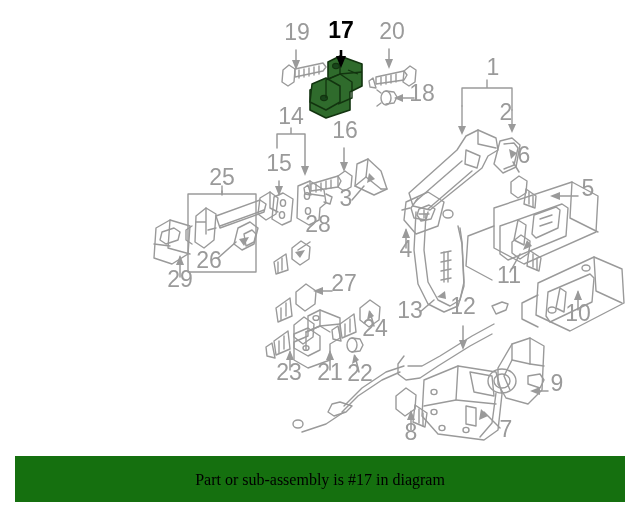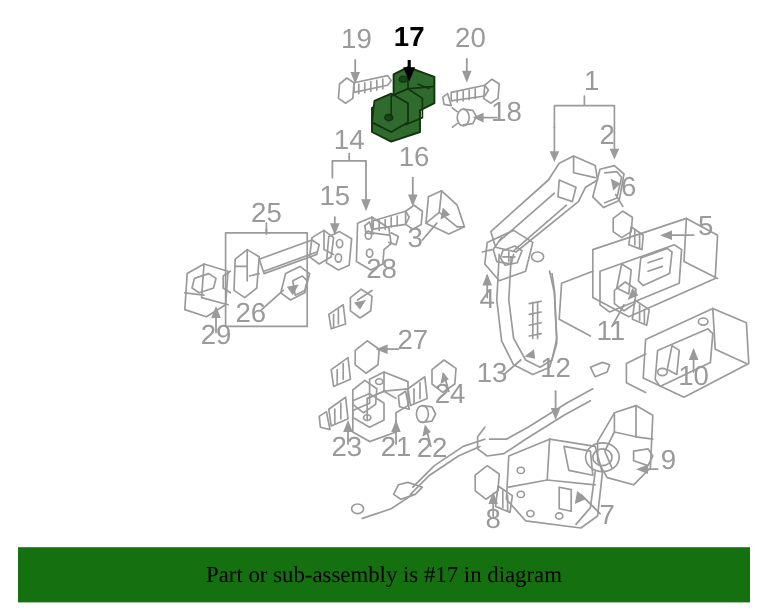--- a/index.html
+++ b/index.html
@@ -4,21 +4,21 @@
 <style>
   html,body{margin:0;padding:0;background:#ffffff;}
   body{width:640px;height:512px;overflow:hidden;
        font-family:"Liberation Sans", sans-serif;}
   #stage{position:relative;width:640px;height:512px;background:#ffffff;}
   #diagram{position:absolute;left:0;top:0;width:640px;height:455px;}
   .banner{position:absolute;left:15px;top:456px;width:610px;height:46px;
           background:#15700f;display:flex;flex-direction:column;
           align-items:center;justify-content:center;}
   .banner div{color:#000000;font-family:"Liberation Serif", serif;
-              font-size:19px;line-height:21px;white-space:nowrap;}
+              font-size:16px;line-height:21px;white-space:nowrap;}
   .lbl{font-family:"Liberation Sans", sans-serif;font-size:23px;fill:#9a9a9a;}
   .lbl-hl{font-family:"Liberation Sans", sans-serif;font-size:23px;
           font-weight:bold;fill:#000000;}
   svg{display:block;}
 </style>
 </head>
 <body>
 
 <div id="stage">
 

